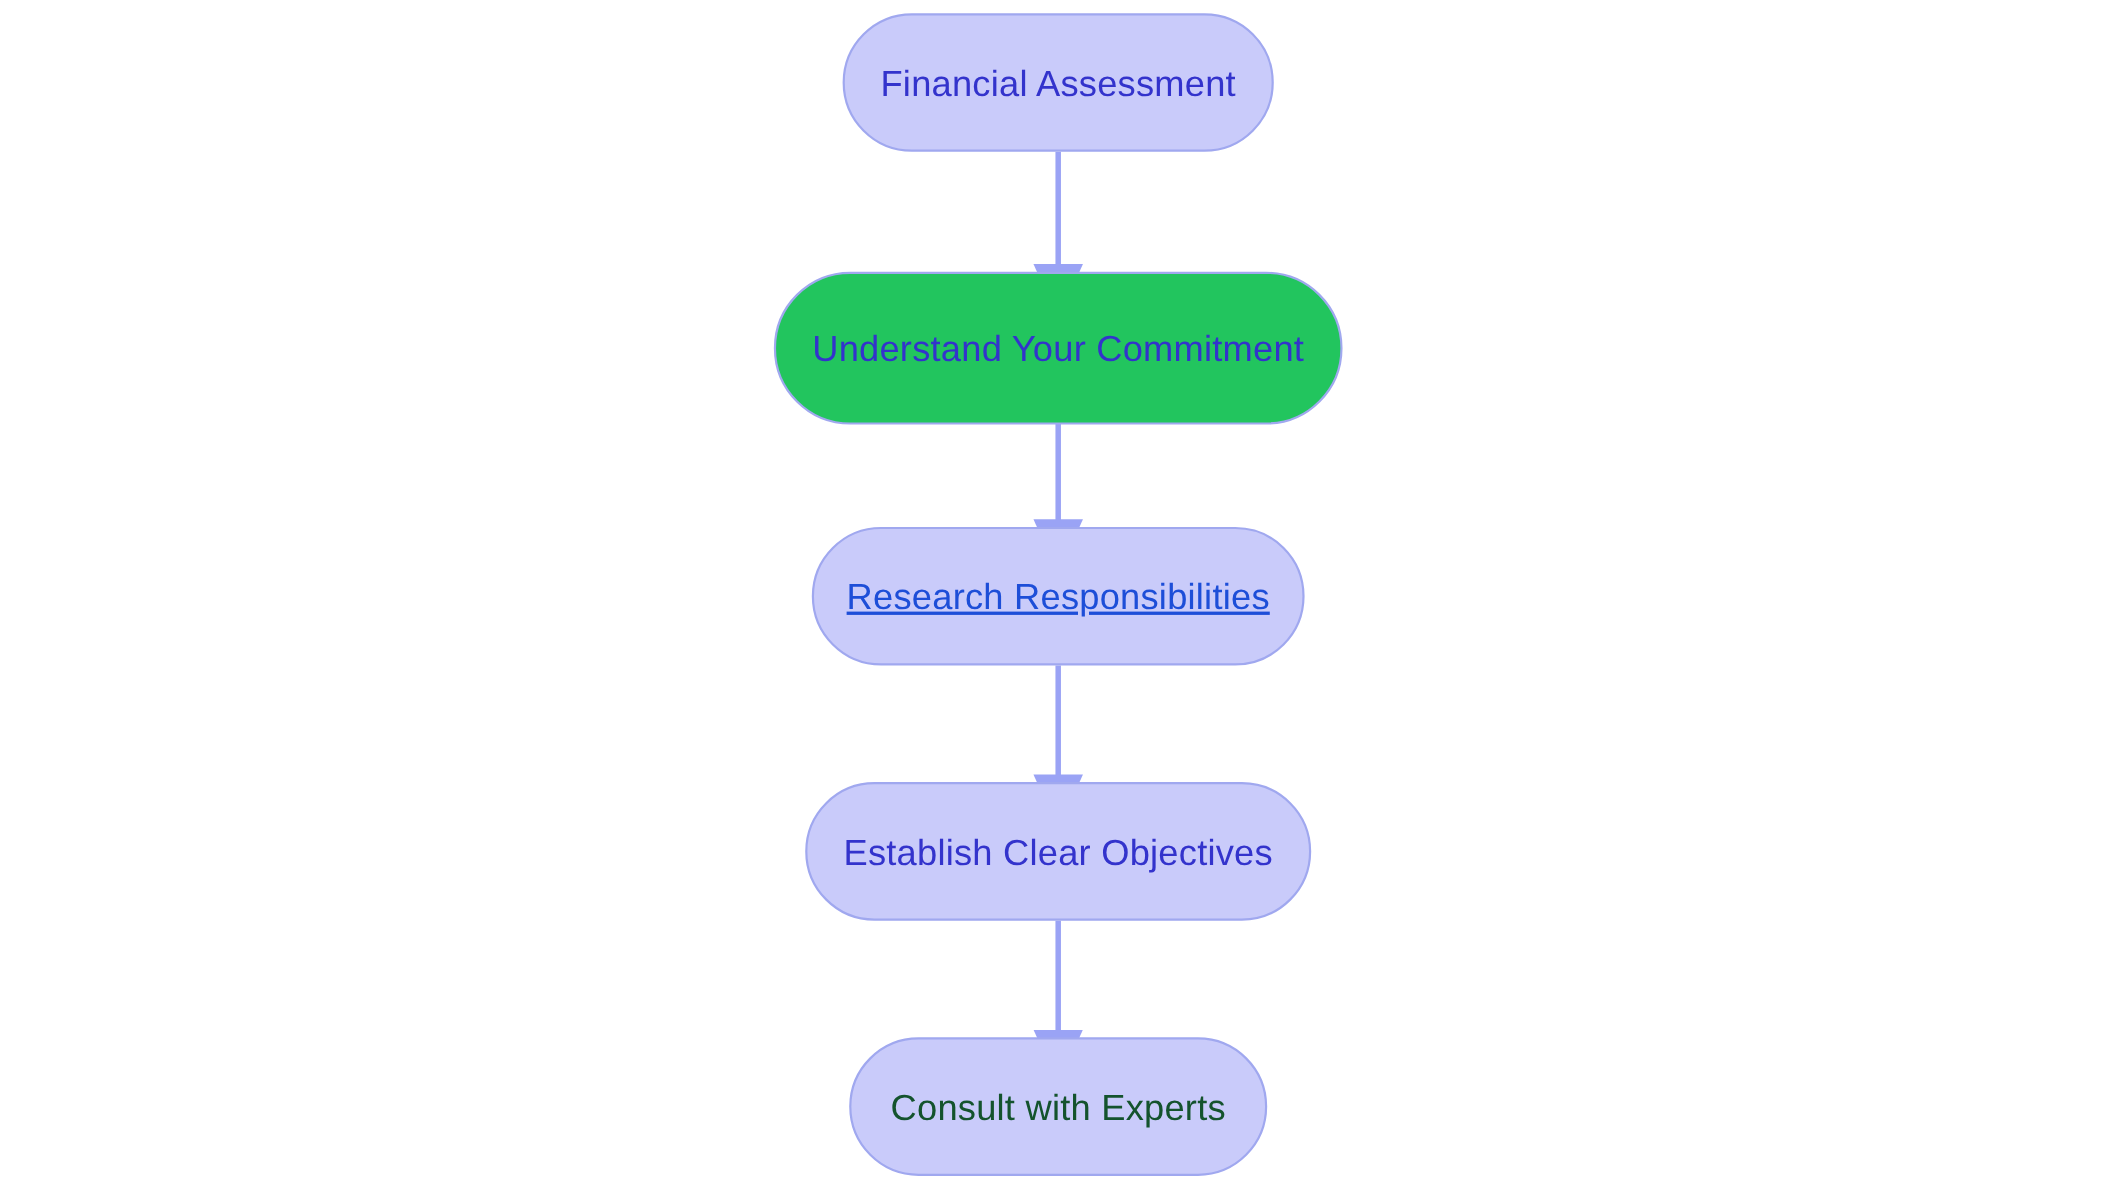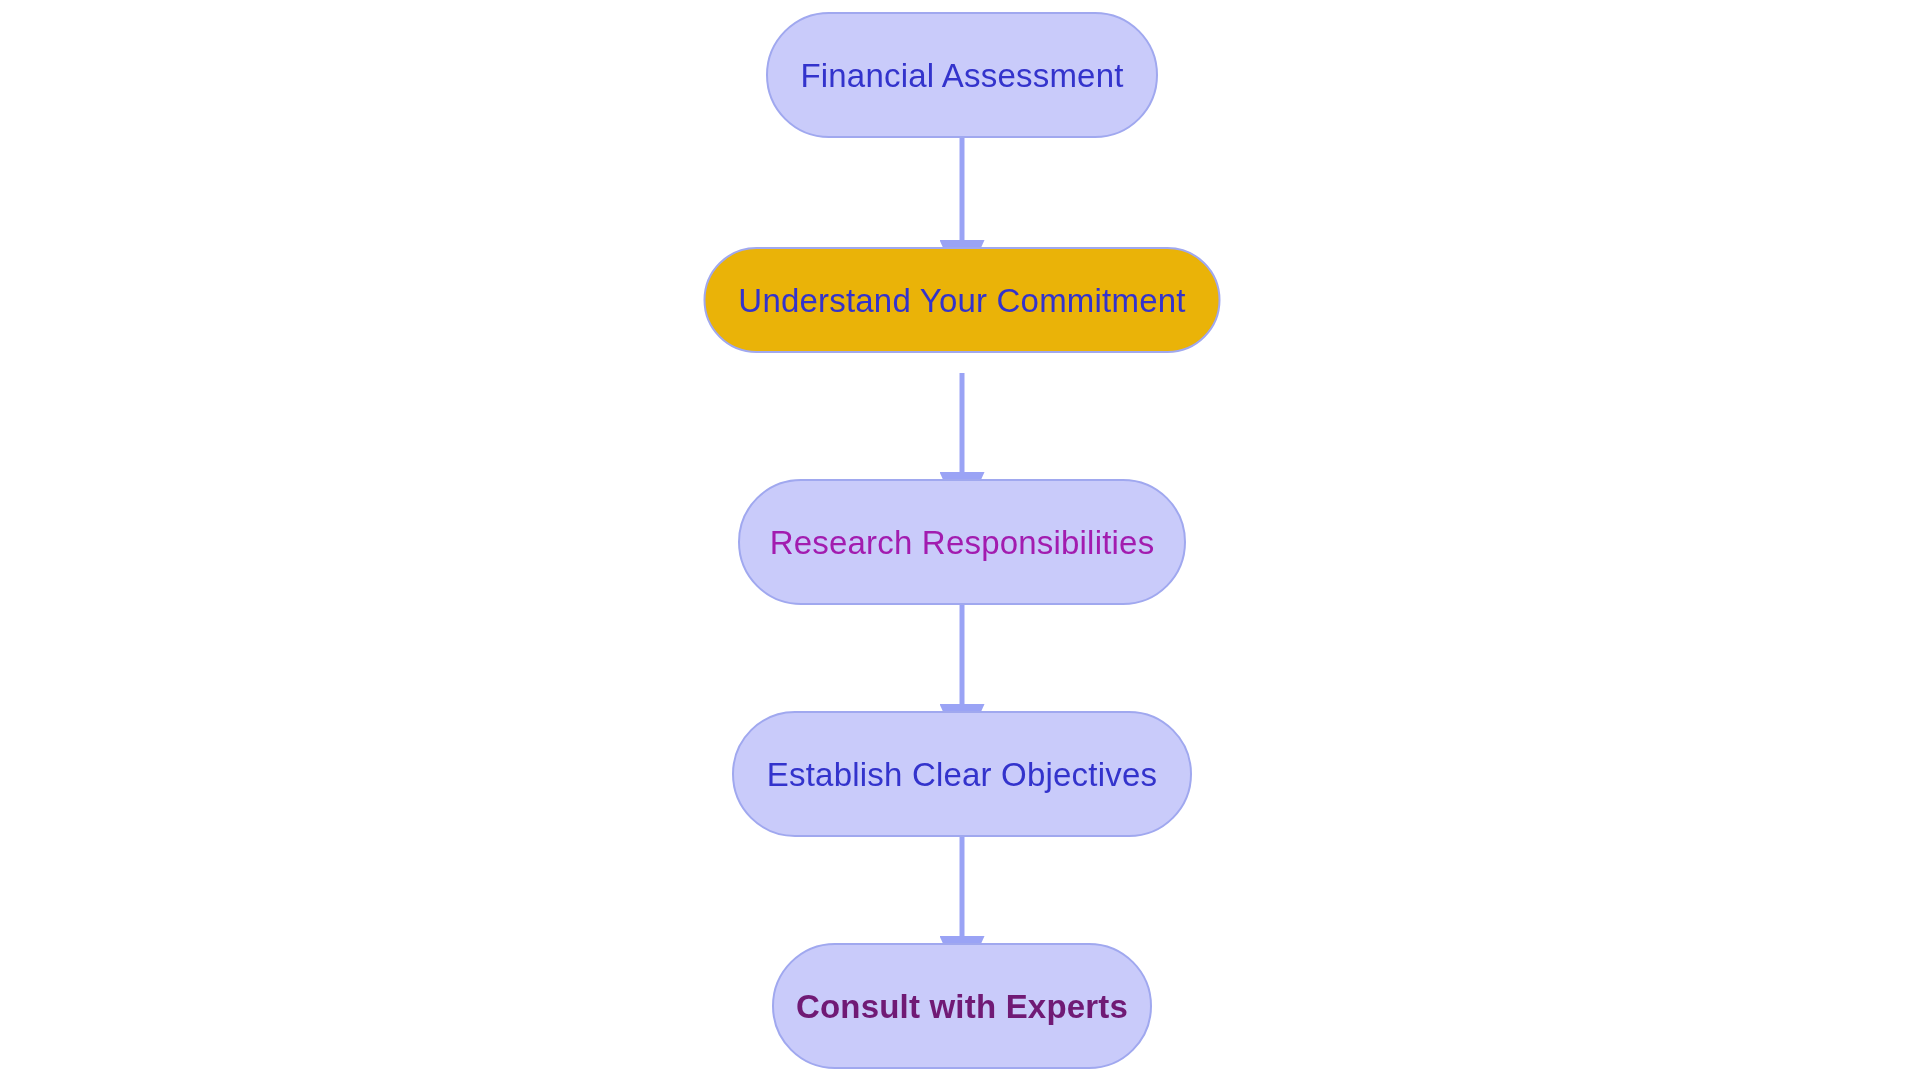--- a/index.html
+++ b/index.html
@@ -67,27 +67,27 @@
         <line x1="962" y1="373" x2="962" y2="477" stroke="#9aa3f5" stroke-width="5" marker-end="url(#arrowhead)"></line>
         <line x1="962" y1="605" x2="962" y2="709" stroke="#9aa3f5" stroke-width="5" marker-end="url(#arrowhead)"></line>
         <line x1="962" y1="837" x2="962" y2="941" stroke="#9aa3f5" stroke-width="5" marker-end="url(#arrowhead)"></line>
       </g>
   </svg>
 
   <div id="nodes-layer">
       <div class="flow-node" style="left: 962px; top: 12px; width: 392px; height: 126px; background: rgb(201, 203, 250); border-color: rgb(160, 168, 239);">
         <span class="flow-node-label" style="color: rgb(51, 51, 204);">Financial Assessment</span>
       </div>
-      <div class="flow-node" style="left: 962px; top: 247px; width: 517px; height: 106px; background: #eab308; border-color: rgb(160, 168, 239);">
+      <div class="flow-node" style="left: 962px; top: 247px; width: 517px; height: 139px; background: #22c55e; border-color: rgb(160, 168, 239);">
         <span class="flow-node-label" style="color: rgb(51, 51, 204);">Understand Your Commitment</span>
       </div>
       <div class="flow-node" style="left: 962px; top: 479px; width: 448px; height: 126px; background: rgb(201, 203, 250); border-color: rgb(160, 168, 239);">
-        <span class="flow-node-label" style="color: #a21caf;">Research Responsibilities</span>
+        <span class="flow-node-label" style="color: #1d4ed8; text-decoration: underline;">Research Responsibilities</span>
       </div>
       <div class="flow-node" style="left: 962px; top: 711px; width: 460px; height: 126px; background: rgb(201, 203, 250); border-color: rgb(160, 168, 239);">
         <span class="flow-node-label" style="color: rgb(51, 51, 204); text-align: right;">Establish Clear Objectives</span>
       </div>
       <div class="flow-node" style="left: 962px; top: 943px; width: 380px; height: 126px; background: rgb(201, 203, 250); border-color: rgb(160, 168, 239);">
-        <span class="flow-node-label" style="color: #701a75; font-weight: bold;">Consult with Experts</span>
+        <span class="flow-node-label" style="color: #14532d;">Consult with Experts</span>
       </div>
     </div>
 
 </div>
 
 </body></html>

